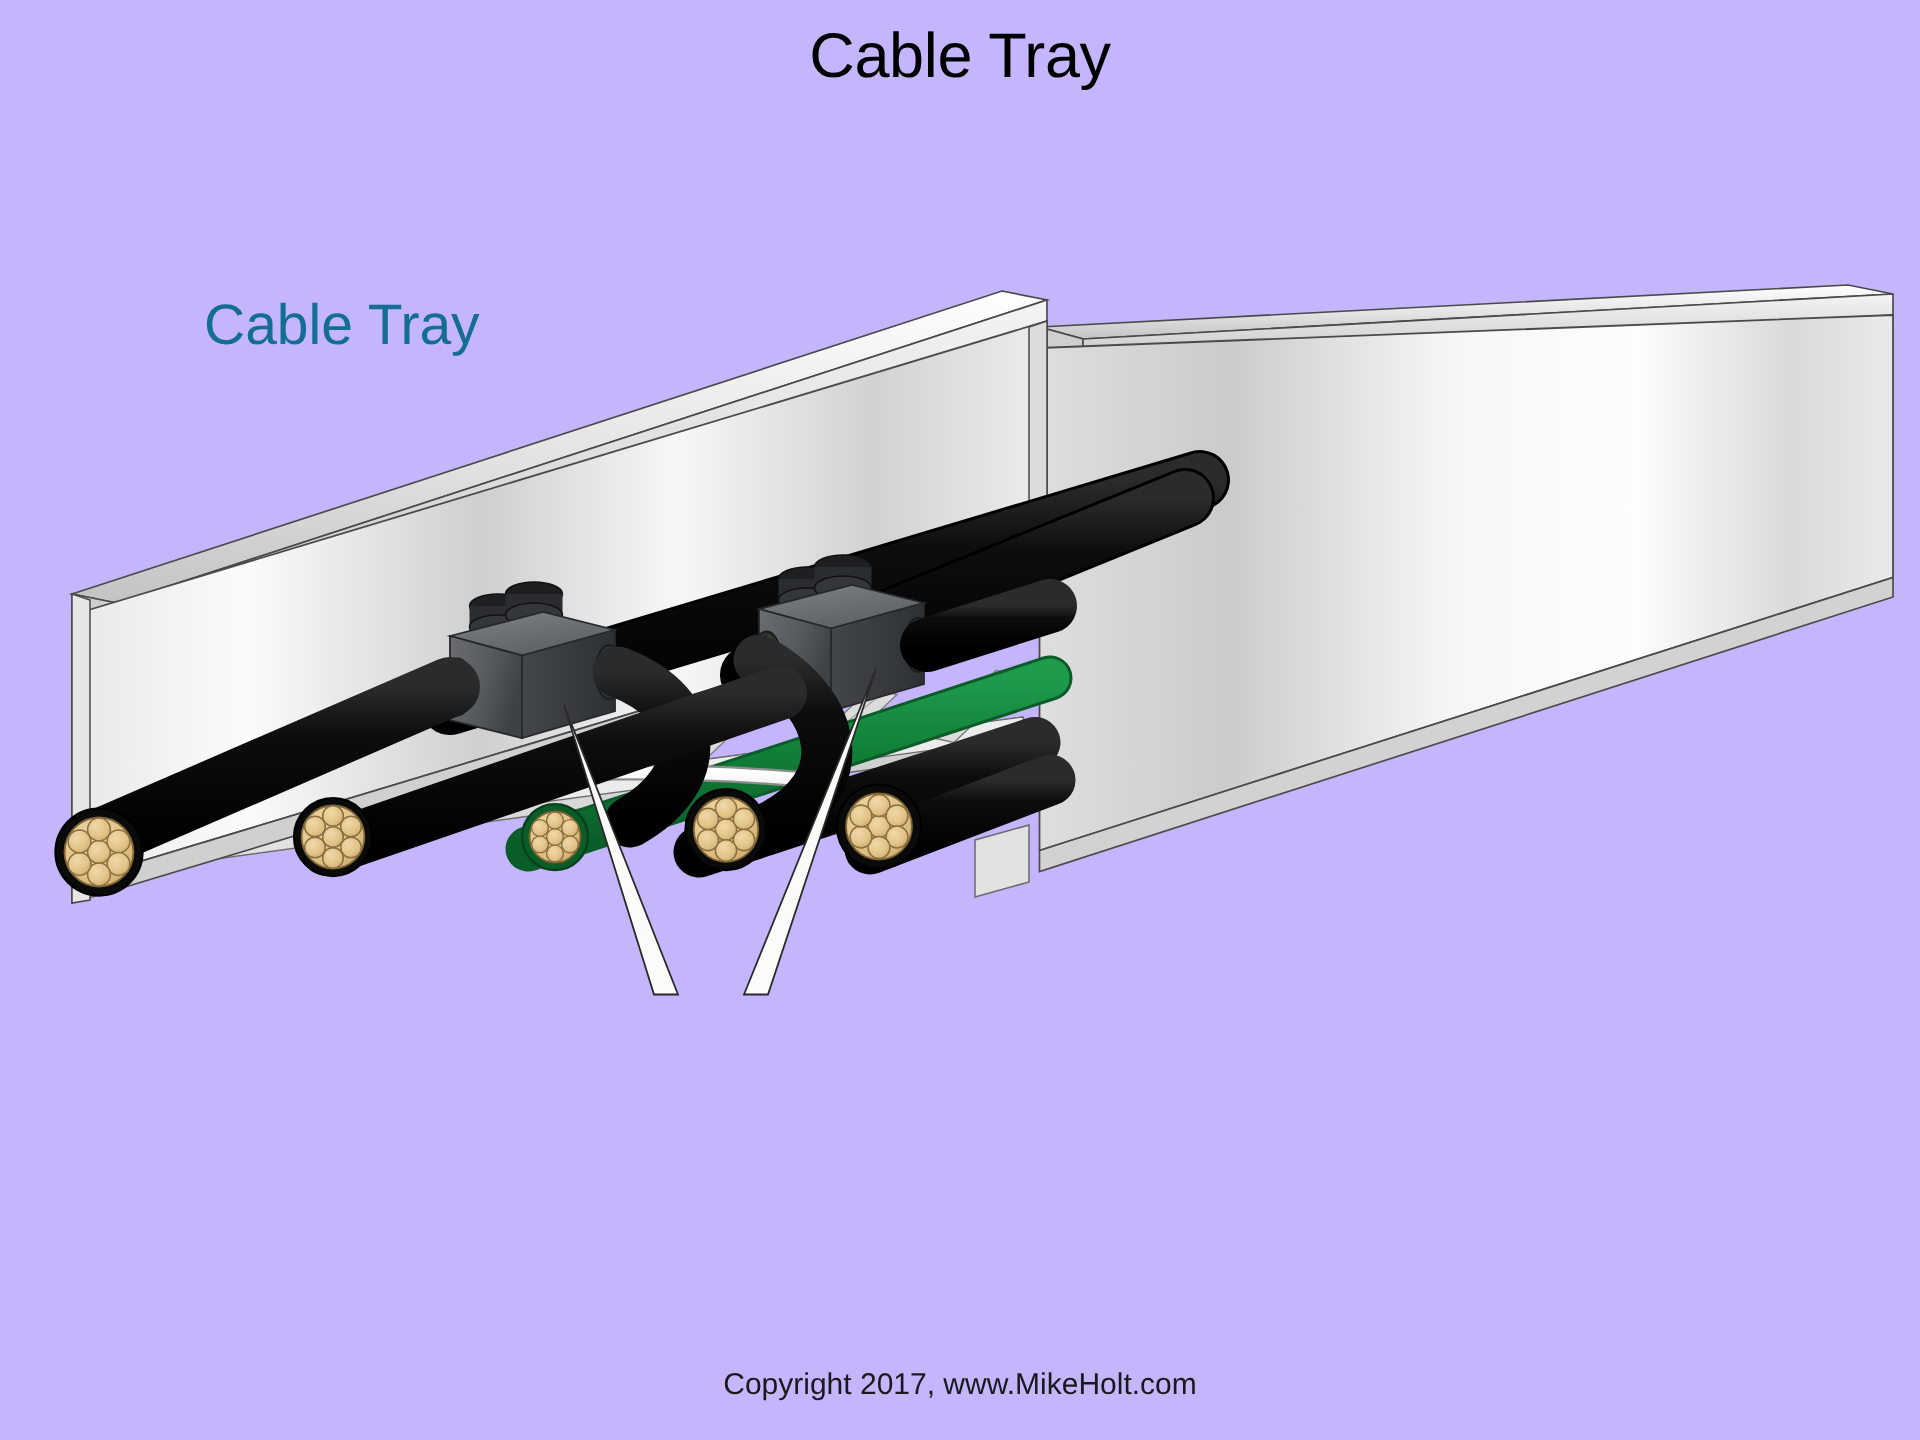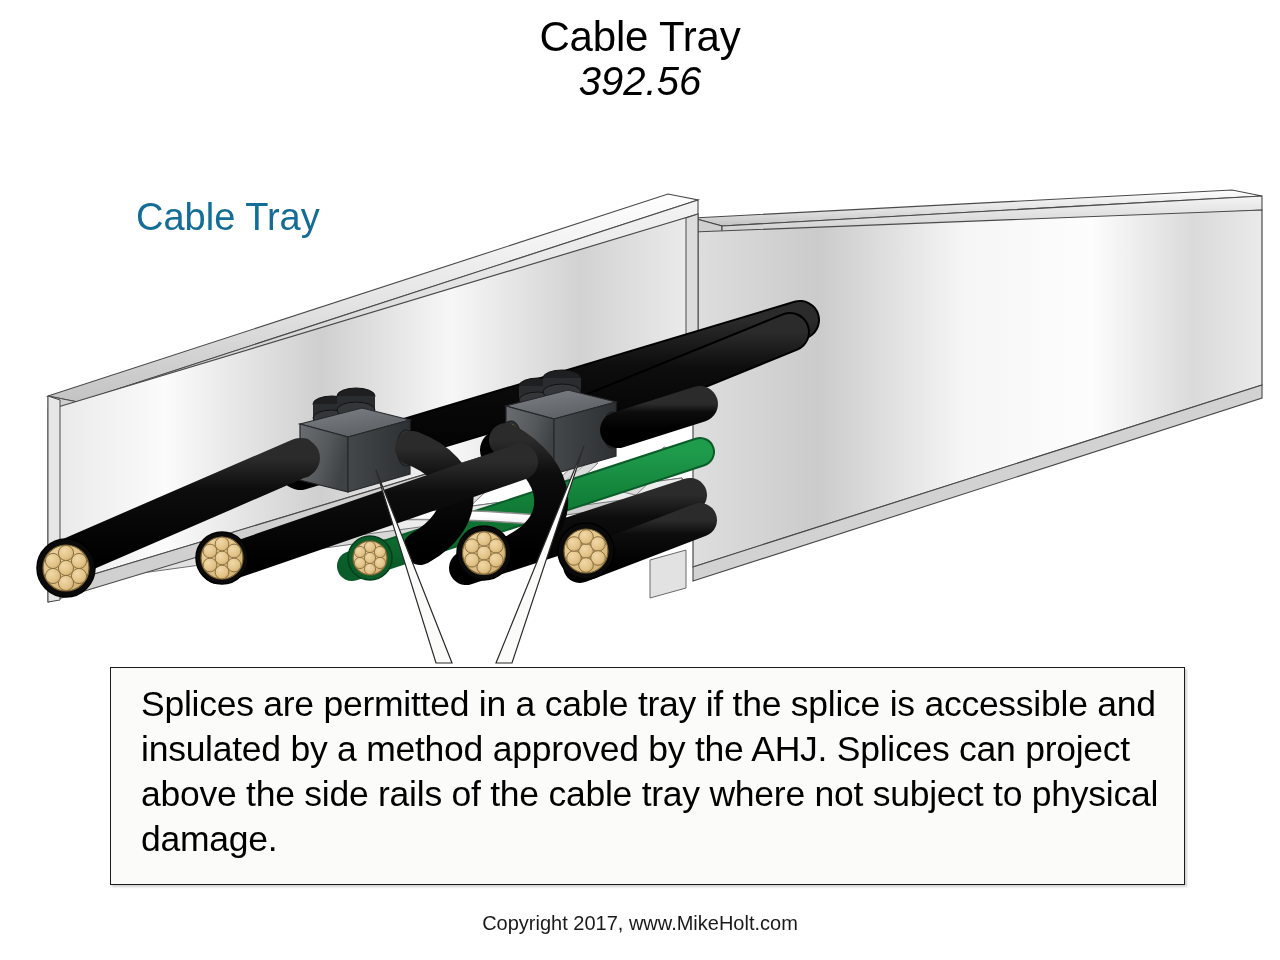--- a/index.html
+++ b/index.html
@@ -12,21 +12,21 @@
     height: 960px;
     background: #d6eafc;
     font-family: "Liberation Sans", sans-serif;
     overflow: hidden;
     position: relative;
   }
   #stage {
     position: relative;
     width: 1280px;
     height: 960px;
-    background: #ffffff;
+    background: #c4b5fd;
   }
 
   
   .title-block {
     position: absolute;
     top: 16px;
     left: 0;
     width: 1280px;
     text-align: center;
     line-height: 1.02;
@@ -98,21 +98,20 @@
     color: #1a1a1a;
   }
 </style>
 </head>
 <body>
 
 <div id="stage">
 
   <div class="title-block">
     <span class="title-line">Cable Tray</span>
-    <span class="title-code">392.56</span>
   </div>
 
   <svg id="illustration" viewBox="0 0 1280 960">
     <defs>
 
       <linearGradient id="railNear" x1="0" y1="0" x2="1" y2="0">
         <stop offset="0%" stop-color="#e8e8e8"></stop>
         <stop offset="18%" stop-color="#fbfbfb"></stop>
         <stop offset="42%" stop-color="#cfcfcf"></stop>
         <stop offset="62%" stop-color="#f7f7f7"></stop>
@@ -384,19 +383,16 @@
     </g>
 
     <g>
       <polygon points="376,470 452,663 436,663" fill="#fbfbf9" stroke="#2a2a2a" stroke-width="1.2"></polygon>
       <polygon points="584,446 512,663 496,663" fill="#fbfbf9" stroke="#2a2a2a" stroke-width="1.2"></polygon>
     </g>
   </svg>
 
   <div class="tray-label">Cable Tray</div>
 
-  <div class="caption-box">
-    <div class="caption-text">Splices are permitted in a cable tray if the splice is accessible and insulated by a method approved by the AHJ. Splices can project above the side rails of the cable tray where not subject to physical damage.</div>
-  </div>
 
   <div class="footer">Copyright 2017, www.MikeHolt.com</div>
 
 </div>
 
 </body></html>

